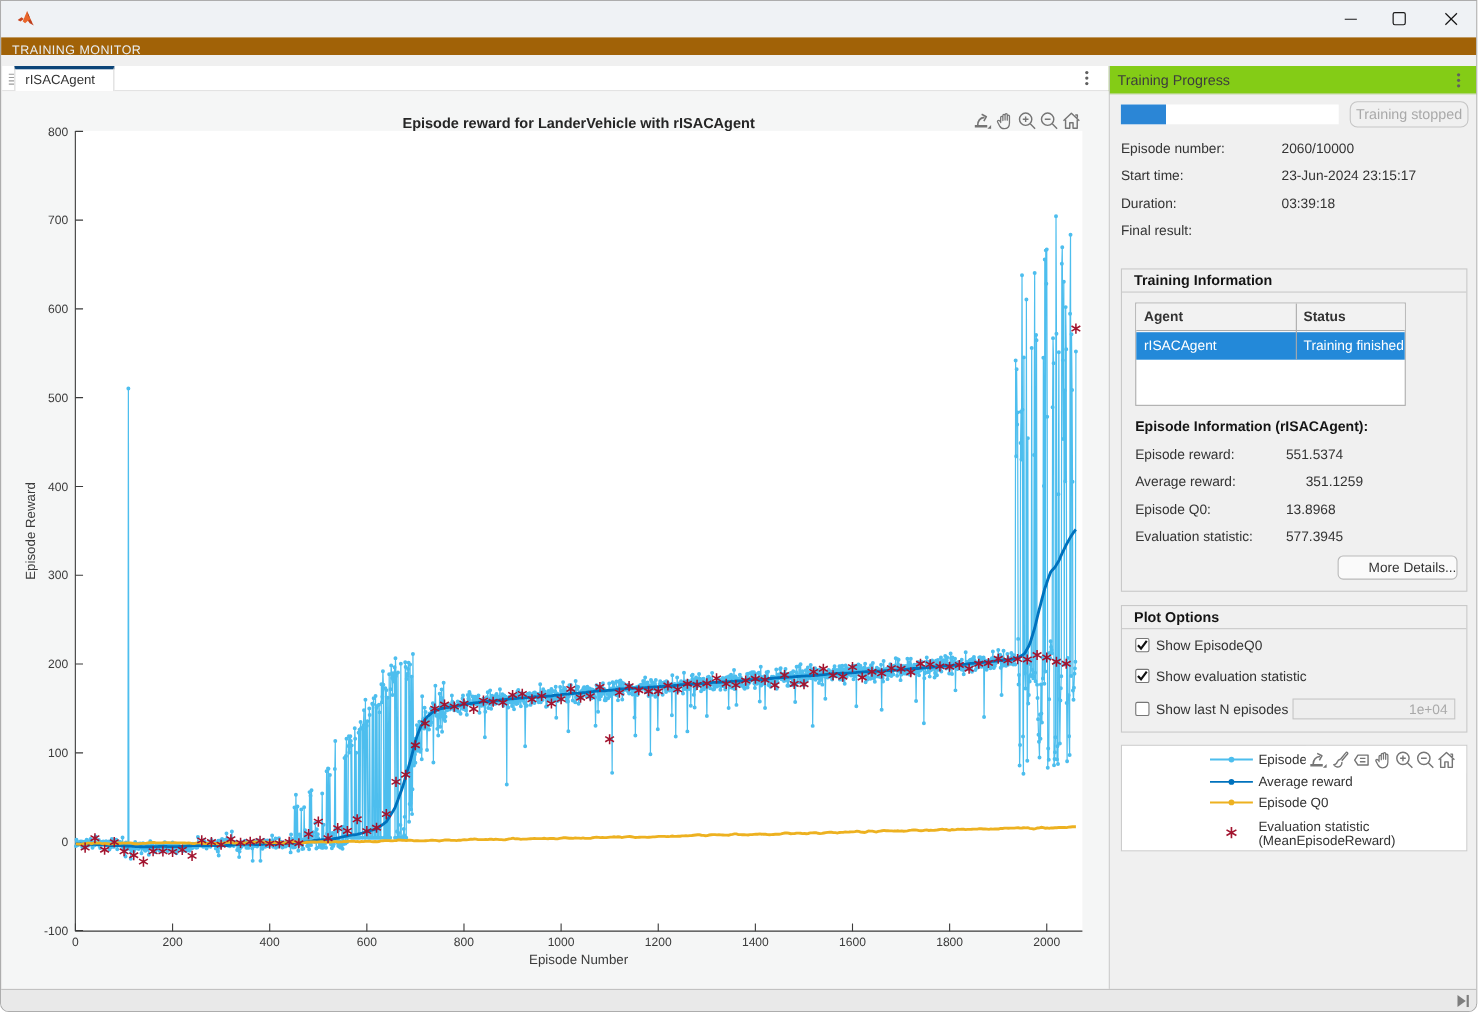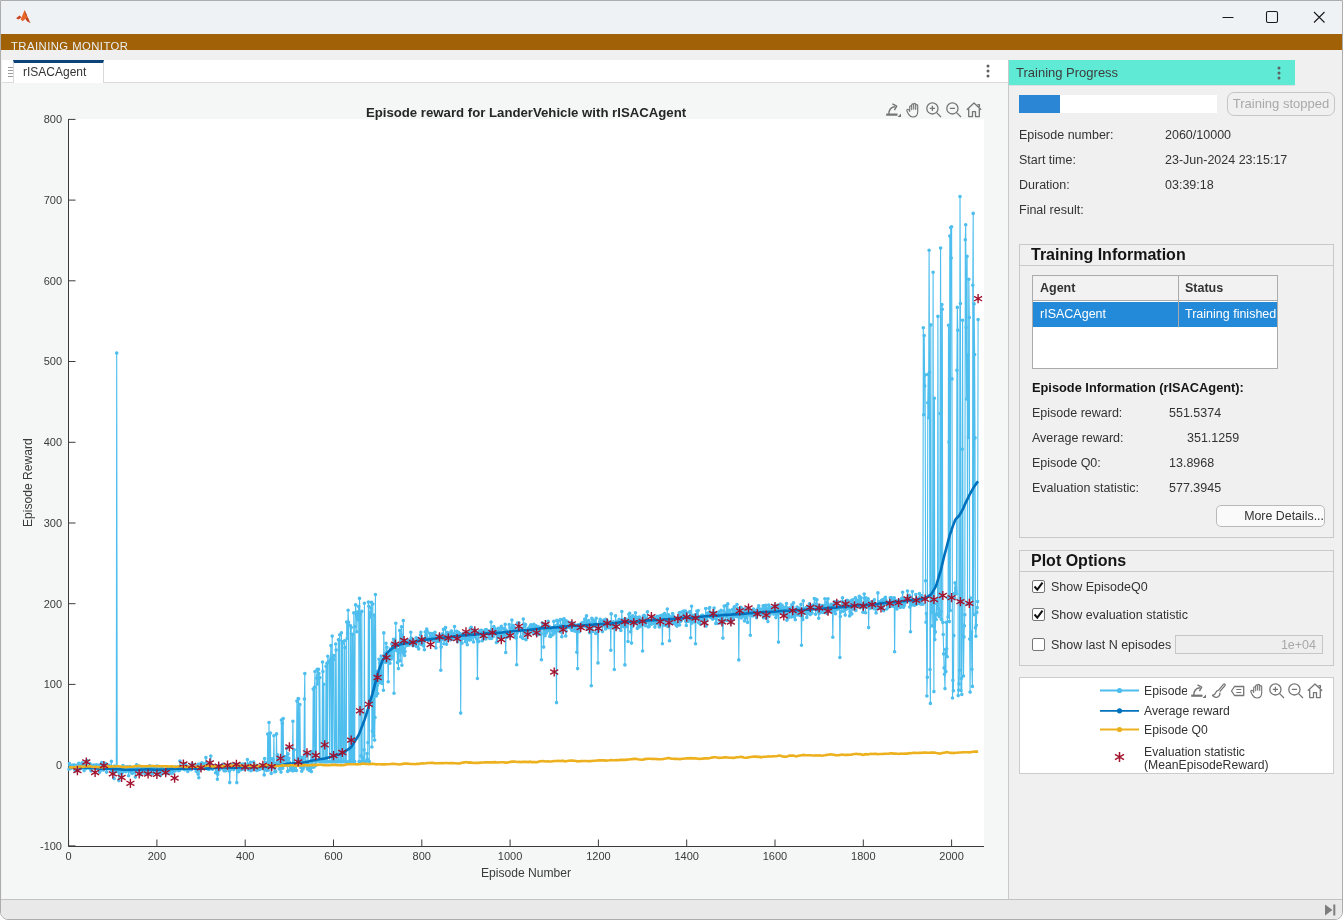--- a/index.html
+++ b/index.html
@@ -1,33 +1,33 @@
 <!DOCTYPE html>
 <html><head><meta charset="utf-8"><style>
 *{margin:0;padding:0;box-sizing:border-box}
 html,body{width:1344px;height:921px;background:#fff;font-family:"Liberation Sans",sans-serif;overflow:hidden}
 #win{position:absolute;left:0;top:0;width:1343px;height:920px;border:1px solid #adadad;border-radius:0 0 8px 8px;overflow:hidden;background:#f0f0f0}
 #titlebar{position:absolute;left:0;top:0;width:100%;height:33px;background:#eff2f5}
 #title{position:absolute;left:32px;top:0;line-height:33px;font-size:13.3px;color:#121212}
 #ribbon{position:absolute;left:0;top:33px;width:100%;height:16px;background:#a16207}
 #ribbon span{position:absolute;left:10px;top:0;line-height:25px;font-size:11.3px;color:#e9eff4;letter-spacing:.45px}
 #tabstrip{position:absolute;left:1px;top:59px;width:1006px;height:23px;background:#fff;border-bottom:1px solid #dcdcdc}
-#rhead{position:absolute;left:1007px;top:59px;width:287px;height:26px;background:#5eead4;border-bottom:1px solid #dedede}
+#rhead{position:absolute;left:1007px;top:59px;width:334px;height:26px;background:#84cc16;border-bottom:1px solid #dedede}
 #rhead .t{position:absolute;left:8px;top:0;line-height:25px;font-size:13px;color:#3d3d3d}
 #tab{position:absolute;left:11px;top:0;width:91px;height:23px;background:#fff;border-top:3px solid #0b4478;border-left:1px solid #d9d9d9;border-right:1px solid #d9d9d9}
 #tab span{display:block;text-align:left;padding-left:9px;font-size:12px;color:#333;line-height:19px}
 #docarea{position:absolute;left:1px;top:82px;width:1006px;height:816px;background:#f5f6f6}
 #vdiv{position:absolute;left:1007px;top:59px;width:1px;height:839px;background:#c9c9c9}
 #rpanel{position:absolute;left:1008px;top:85px;width:334px;height:813px;background:#f0f0f0;font-size:12.5px;color:#333}
 .abs{position:absolute}
 #pbar{left:10px;top:9px;width:198px;height:18px;background:#fff}
 #pbar div{width:41px;height:100%;background:#2b86d6}
 #btnstop{left:218px;top:6px;width:108px;height:24px;border:1px solid #c5c5c5;border-radius:7px;color:#a9a9a9;font-size:13px;text-align:center;line-height:22px}
 .gbox{border:1px solid #c9c9c9}
-.gtitle{position:absolute;left:0;top:0;width:100%;height:21px;border-bottom:1px solid #c9c9c9;font-weight:bold;font-size:16px;color:#141414;line-height:20px;text-indent:11px}
+.gtitle{position:absolute;left:0;top:0;width:100%;height:21px;border-bottom:1px solid #c9c9c9;font-weight:bold;font-size:13px;color:#141414;line-height:20px;text-indent:11px}
 #table{position:absolute;left:12px;top:30px;width:246px;height:94px;background:#fff;border:1px solid #ababab}
 #throw{position:absolute;left:0;top:0;width:100%;height:25px;background:#f2f2f2;border-bottom:1px solid #ababab;font-weight:bold}
 #tsel{position:absolute;left:0;top:26px;width:100%;height:25px;background:#2389d9;color:#fff}
 .c1{position:absolute;left:7px;top:0;line-height:25px}
 .c2{position:absolute;left:152px;top:0;line-height:25px}
 #tvdiv{position:absolute;left:145px;top:0;width:1px;height:51px;background:#ababab}
 .btn2{border:1px solid #b9b9b9;border-radius:5px;background:#fafafa;color:#333;text-align:right}
 .cb{width:13px;height:13px;border:1px solid #767676;background:#fff;border-radius:2px}
 #nfield{left:155px;top:84px;width:148px;height:19px;background:#eee;border:1px solid #c6c6c6;color:#a9a9a9;text-align:right;line-height:18px;padding-right:6px;font-size:12.5px}
 #legend{left:10px;top:591px;width:315px;height:97px;background:#fff;border:1px solid #ccc}

